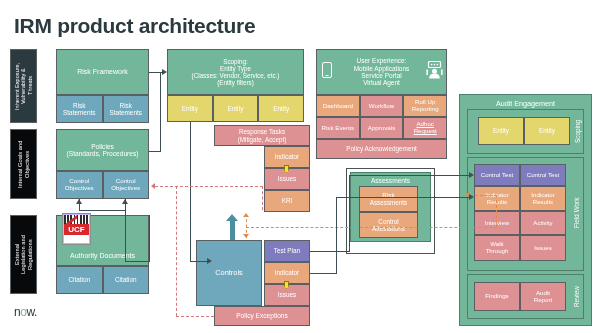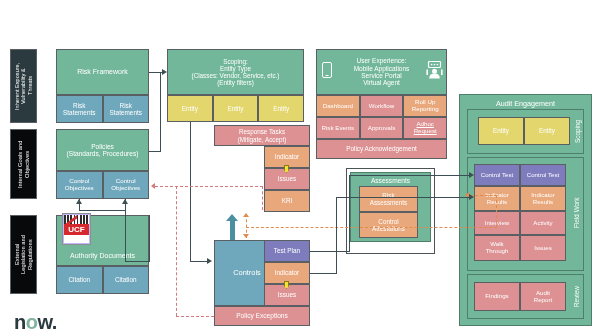--- a/index.html
+++ b/index.html
@@ -137,36 +137,37 @@
   .ucf-swoosh { position:absolute; top:1px; left:1px; width:13px; height:10px;
     background:#d6292e;
     clip-path: polygon(0 100%, 100% 0, 100% 35%, 30% 100%);
   }
   .ucf-band { position:absolute; left:1px; right:1px; top:10px; height:10px;
     background:#d6292e; color:#fff; font-weight:bold;
     display:flex; align-items:center; justify-content:center; }
   .ucf-bot { position:absolute; left:1px; right:1px; top:20px; bottom:1px;
     background:#ffffff; border-top:1px solid #d6292e; }
 
-  .nowlogo { position:absolute; font-size:20px; font-weight:bold; color:#2b3a3f; letter-spacing:-0.5px;margin-top:6px; }
+  .nowlogo { position:absolute; font-size:12px; font-weight:normal; color:#2b3a3f; letter-spacing:-0.5px; }
   .nowlogo .o { color:#81b5a1; }
 
   
   .pin { position:absolute; width:5px; height:8px; background:#f2e13a;
     border:1px solid #8a7a10;
     clip-path: polygon(0 0, 100% 0, 100% 62%, 50% 100%, 0 62%); }
 
   
   .va { position:absolute; }
 </style>
 </head>
 <body>
 
 <div id="canvas">
 
+  <div class="t-title" style="left:14px; top:14px;">IRM product architecture</div>
 
   <div class="bx dark vert" style="left:10px; top:49px; width:27px; height:74px; font-size:5.6px;">Inherent Exposure,
 Vulnerability &amp;
 Threats</div>
   <div class="wtri" style="left:48px; top:82px;"></div>
   <div class="bx green" style="left:56px; top:49px; width:93px; height:46px; font-size:7px;">Risk Framework</div>
   <div class="bx blue" style="left:56px; top:95px; width:46.5px; height:28px; font-size:6.4px;">Risk
 Statements</div>
   <div class="bx blue" style="left:102.5px; top:95px; width:46.5px; height:28px; font-size:6.4px;">Risk
 Statements</div>
@@ -238,21 +239,21 @@
 
   <div class="bx salmon" style="left:316px; top:139px; width:131px; height:20px; font-size:6.4px;">Policy Acknowledgement</div>
 
   <div class="bx salmon" style="left:214px; top:125px; width:96px; height:21px; font-size:6.3px;">Response Tasks
 (Mitigate, Accept)</div>
   <div class="bx orange" style="left:264px; top:146px; width:46px; height:22px; font-size:6.4px;">Indicator</div>
   <div class="bx salmon" style="left:264px; top:168px; width:46px; height:22px; font-size:6.4px;">Issues</div>
   <div class="bx orange" style="left:264px; top:190px; width:46px; height:22px; font-size:6.4px;">KRI</div>
   <div class="pin" style="left:284px; top:165px;"></div>
 
-  <div class="bx blue" style="left:214px; top:240px; width:66px; height:66px; font-size:7.4px;">Controls</div>
+  <div class="bx blue" style="left:196px; top:240px; width:66px; height:66px; font-size:7.4px;">Controls</div>
   <div class="bx purple" style="left:264px; top:240px; width:46px; height:22px; font-size:6.4px;">Test Plan</div>
   <div class="bx orange" style="left:264px; top:262px; width:46px; height:22px; font-size:6.4px;">Indicator</div>
   <div class="bx salmon" style="left:264px; top:284px; width:46px; height:22px; font-size:6.4px;">Issues</div>
   <div class="pin" style="left:284px; top:281px;"></div>
   <div class="bx salmon" style="left:214px; top:306px; width:96px; height:20px; font-size:6.6px;">Policy Exceptions</div>
 
   <div class="bx plain" style="left:346px; top:168px; width:89px; height:86px;"></div>
   <div class="bx subpanel" style="left:350px; top:172px; width:81px; height:70px; align-items:flex-start; justify-content:center; font-size:6.6px; padding-top:4px;">Assessments</div>
   <div class="bx orange" style="left:359px; top:186px; width:59px; height:26px; font-size:6.3px;">Risk
 Assessments</div>

